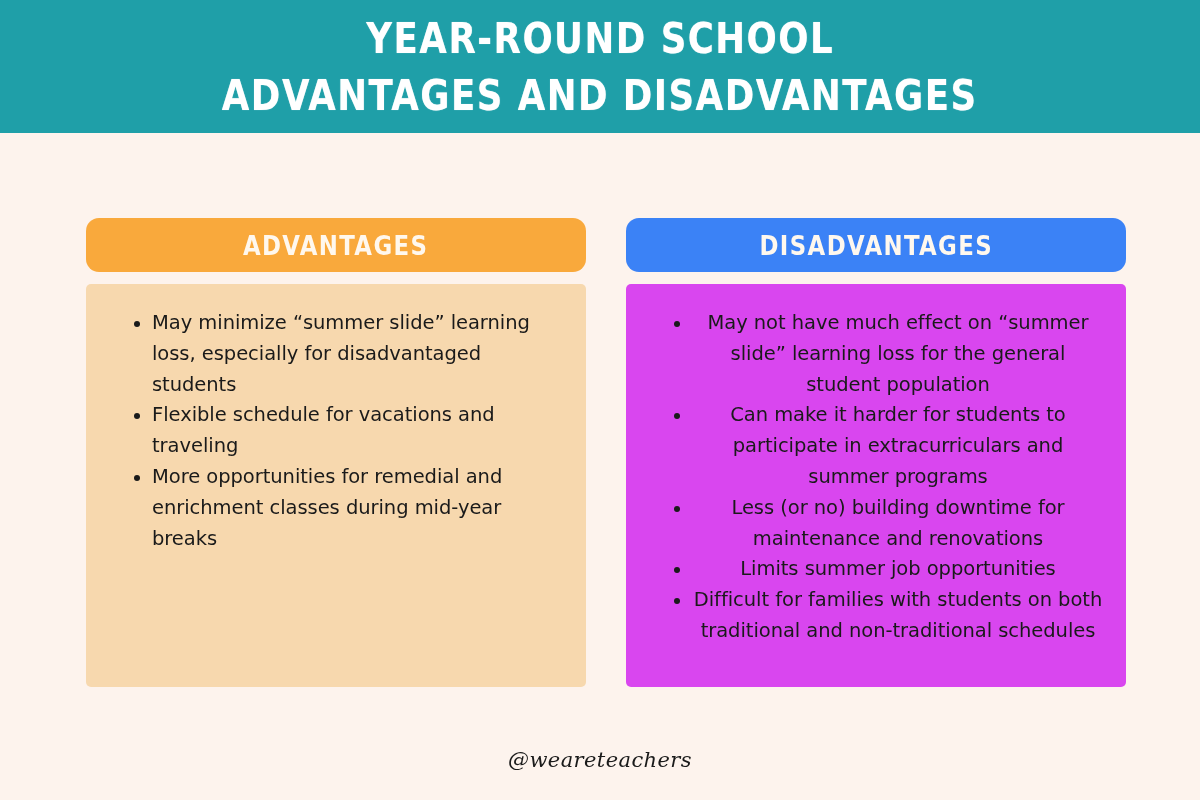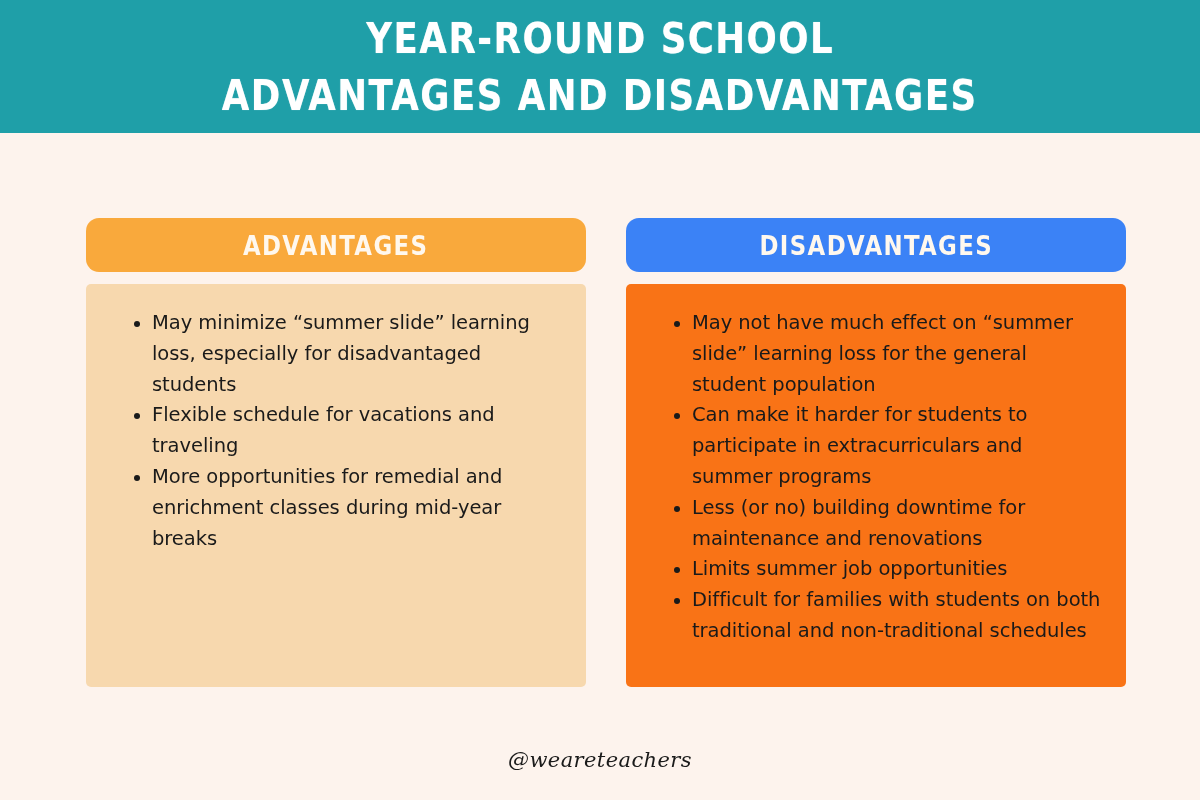--- a/index.html
+++ b/index.html
@@ -77,21 +77,21 @@
 
   .card {
     margin-top: 12px;
     border-radius: 5px;
     height: 403px;
     box-sizing: border-box;
     padding: 24px 22px 20px 22px;
     overflow: hidden;
   }
   .card-advantages { background: #F7D8AE; }
-  .card-disadvantages { background: #f97316; }
+  .card-disadvantages { background: #d946ef; text-align: center; }
 
   .bullet-list {
     list-style: none;
     margin: 0;
     padding: 0;
   }
   .bullet-list li {
     position: relative;
     padding-left: 44px;
     color: #1A1A1A;

